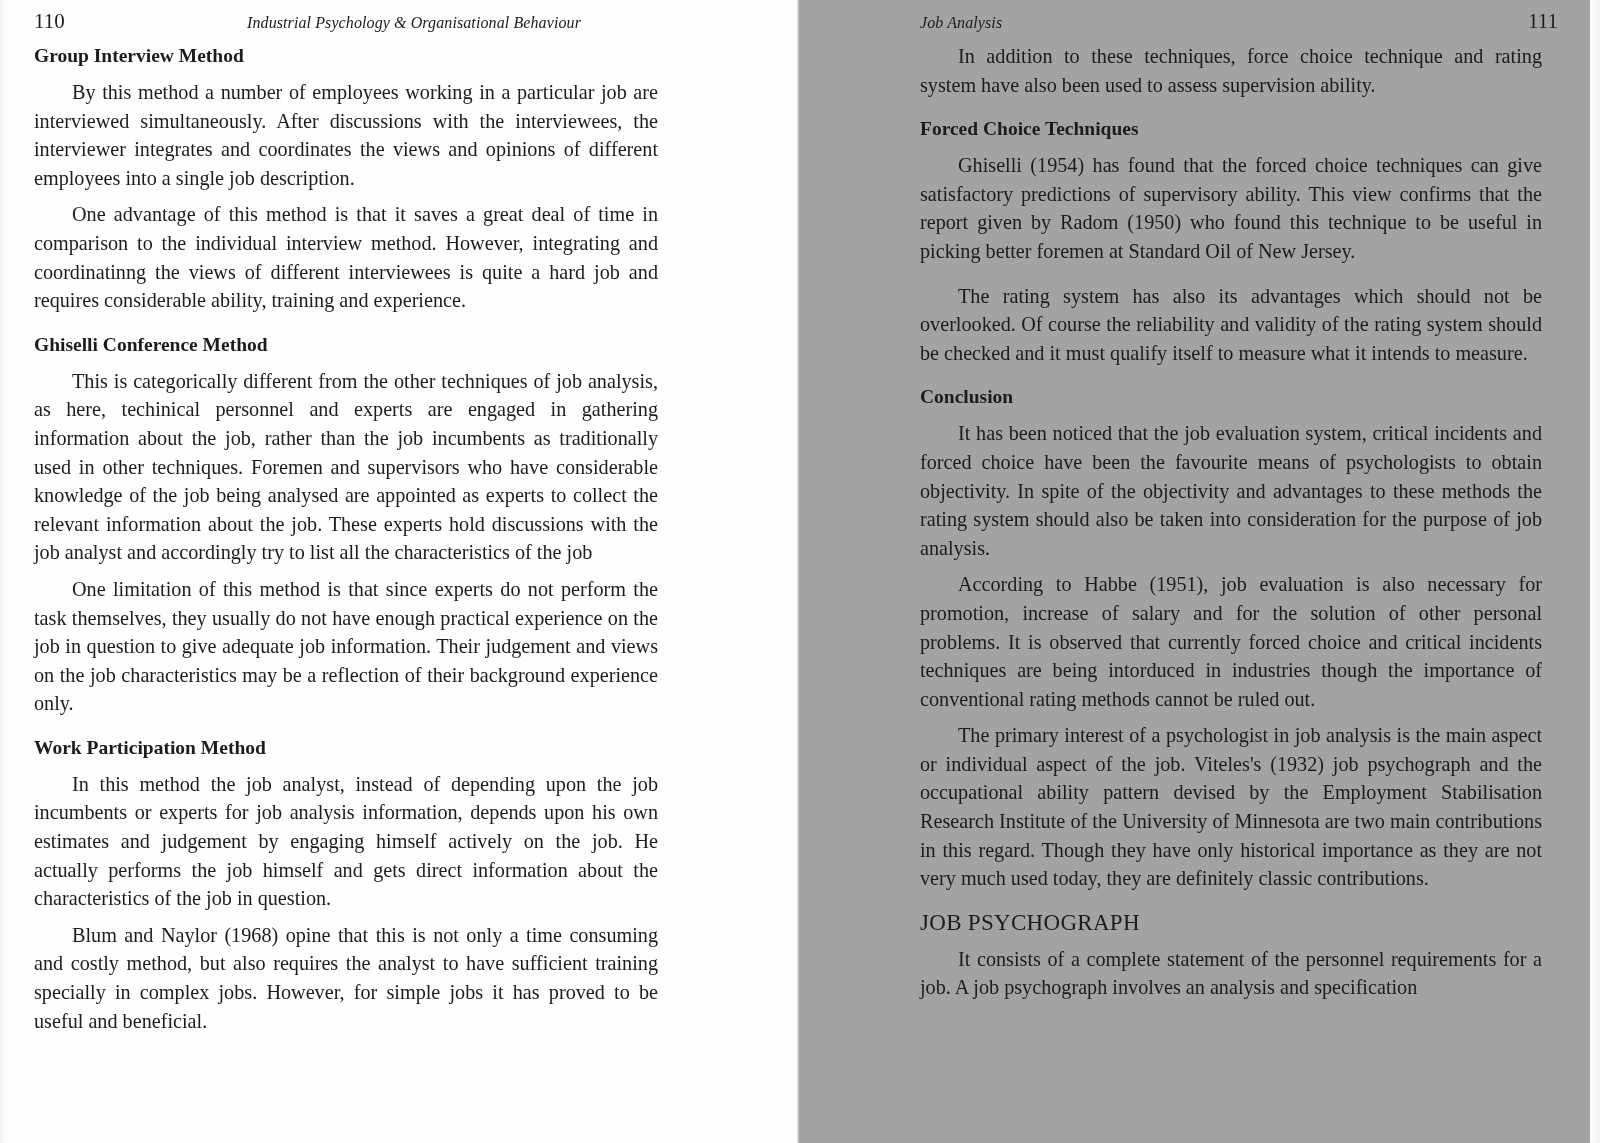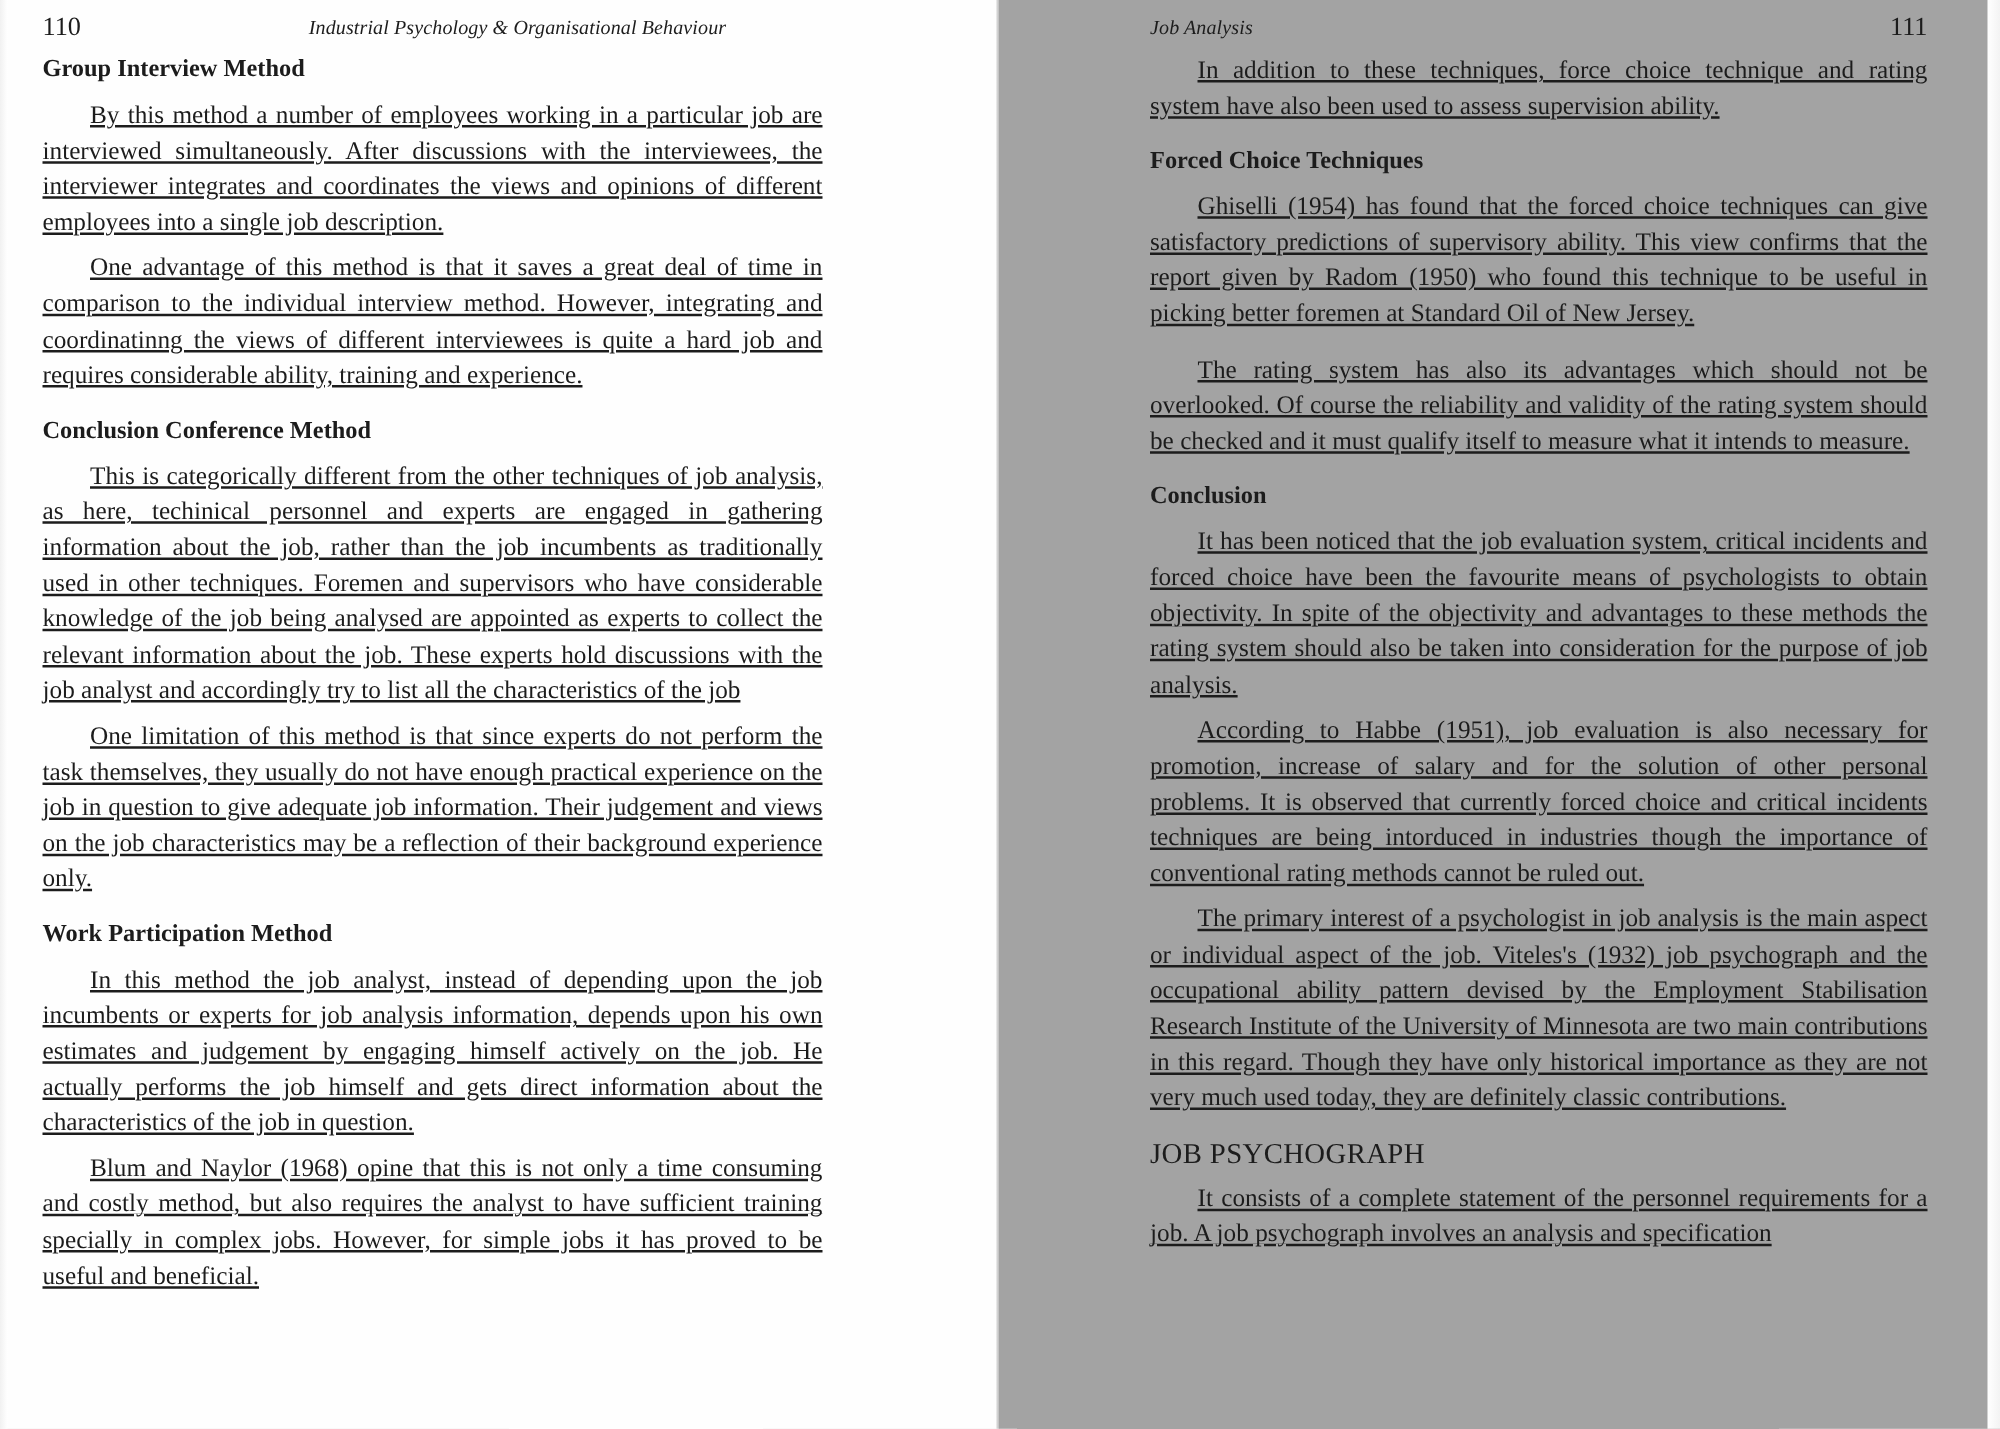--- a/index.html
+++ b/index.html
@@ -37,21 +37,21 @@
     font-size: 20.2px; line-height: 28.6px;
     text-align: justify;
   }
   .page-left .content  { left: 34px;  width: 624px; }
   .page-right .content { left: 121px; width: 622px; }
   .heading {
     font-weight: bold; font-size: 19.5px; line-height: 28px;
     margin: 0 0 8px 0; text-align: left;
   }
   .heading.caps { font-weight: normal; font-size: 23px; letter-spacing: 0.3px; }
-  p { margin: 0 0 8px 0; text-indent: 38px; text-decoration: underline; }
+  p { margin: 0 0 8px 0; text-indent: 38px; }
   .section-gap { height: 8px; }
 </style>
 </head>
 <body>
 
 <div class="spread">
 
   <div class="page page-left">
     <div class="left-edge-shadow"></div>
 
@@ -61,40 +61,40 @@
     <div class="running-head" style="left:247px;">
       <span class="rh-title">Industrial Psychology &amp; Organisational Behaviour</span>
     </div>
 
     <div class="content">
       <div class="heading">Group Interview Method</div>
       <p>By this method a number of employees working in a particular job are interviewed simultaneously. After discussions with the interviewees, the interviewer integrates and coordinates the views and opinions of different employees into a single job description.</p>
       <p>One advantage of this method is that it saves a great deal of time in comparison to the individual interview method. However, integrating and coordinatinng the views of different interviewees is quite a hard job and requires considerable ability, training and experience.</p>
       <div class="section-gap"></div>
 
-      <div class="heading">Conclusion Conference Method</div>
+      <div class="heading">Ghiselli Conference Method</div>
       <p>This is categorically different from the other techniques of job analysis, as here, techinical personnel and experts are engaged in gathering information about the job, rather than the job incumbents as traditionally used in other techniques. Foremen and supervisors who have considerable knowledge of the job being analysed are appointed as experts to collect the relevant information about the job. These experts hold discussions with the job analyst and accordingly try to list all the characteristics of the job</p>
       <p>One limitation of this method is that since experts do not perform the task themselves, they usually do not have enough practical experience on the job in question to give adequate job information. Their judgement and views on the job characteristics may be a reflection of their background experience only.</p>
       <div class="section-gap"></div>
 
       <div class="heading">Work Participation Method</div>
       <p>In this method the job analyst, instead of depending upon the job incumbents or experts for job analysis information, depends upon  his own estimates and judgement by engaging himself actively on the job. He actually performs the job himself and gets direct information about the characteristics of the job in question.</p>
       <p>Blum and Naylor (1968) opine that this is not only a time consuming and costly method, but also requires the analyst to have sufficient training specially in complex jobs. However, for simple jobs it has proved to be useful and beneficial.</p>
     </div>
   </div>
 
   <div class="gutter"></div>
 
   <div class="page page-right">
     <div class="right-edge-shadow"></div>
 
     <div class="running-head" style="left:121px;">
       <span class="rh-title">Job Analysis</span>
     </div>
-    <div class="running-head" style="right:58px;">
+    <div class="running-head" style="right:42px;">
       <span class="rh-num">111</span>
     </div>
 
     <div class="content">
       <p>In addition to these techniques, force choice technique and rating system have also been used to assess supervision ability.</p>
       <div class="section-gap"></div>
 
       <div class="heading">Forced Choice Techniques</div>
       <p>Ghiselli (1954) has found that the forced choice techniques can give satisfactory predictions of supervisory ability. This view confirms that the report given by Radom (1950) who found this technique to be useful in picking better foremen at Standard Oil of New Jersey.</p>
       <div class="section-gap"></div>

